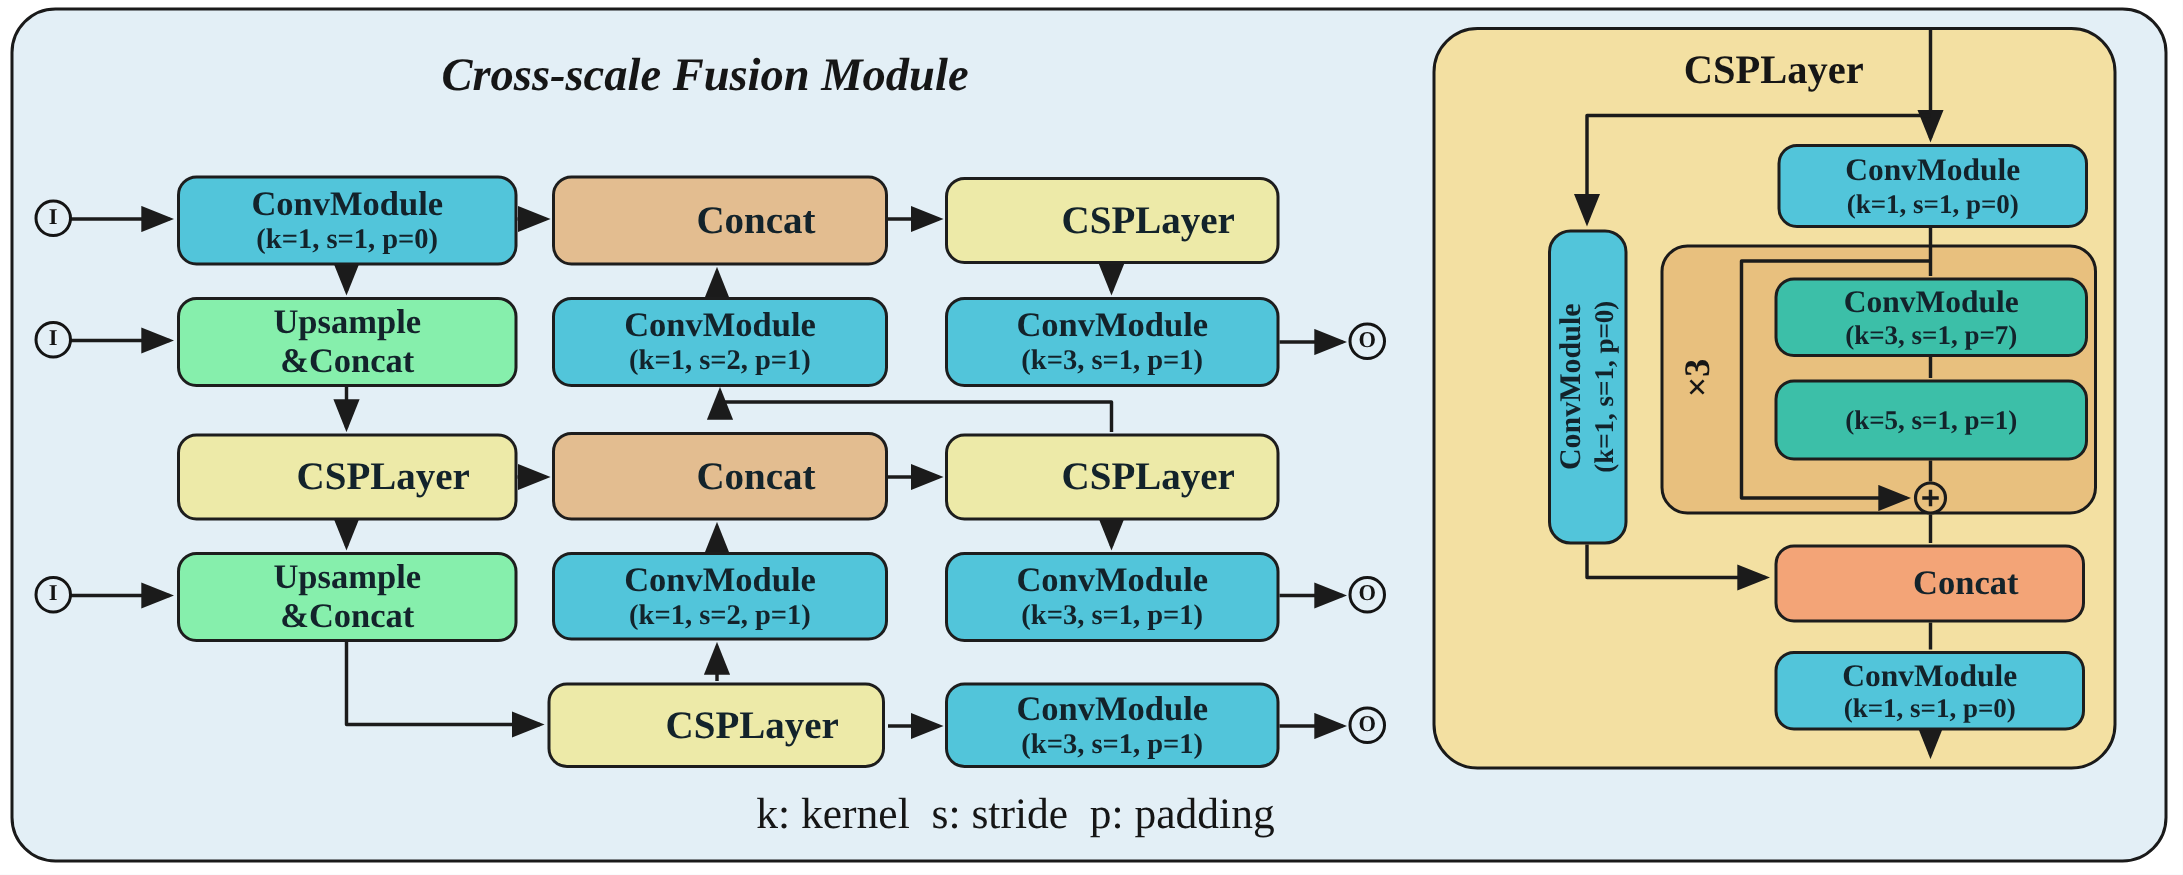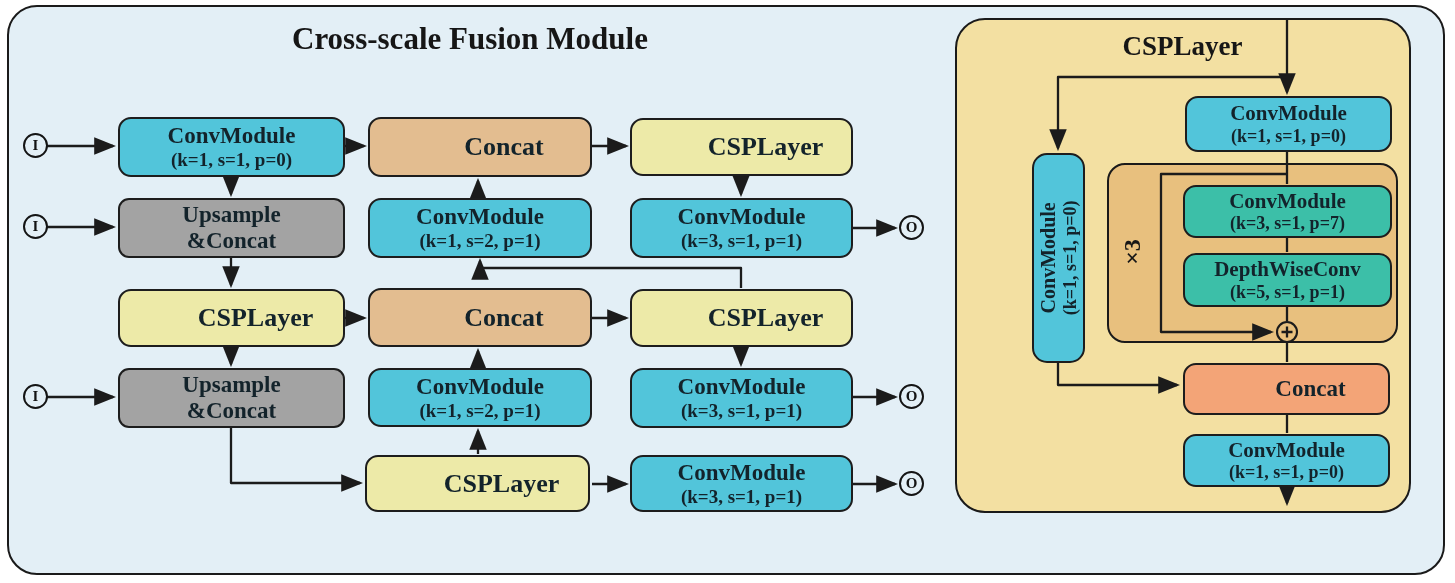--- a/index.html
+++ b/index.html
@@ -19,42 +19,42 @@
     box-sizing:border-box;
   }
   .repeat-box{
     position:absolute;left:1107px;top:163px;width:291px;height:180px;
     background:#e8c07e;border:2.2px solid #1a1a1a;border-radius:18px;
     box-sizing:border-box;
   }
   .title{
     position:absolute;text-align:center;font-weight:bold;white-space:pre;
   }
-  .fusion-title{left:165px;top:21px;width:610px;font-size:31px;}
+  .fusion-title{left:165px;top:32px;width:610px;font-size:31px;font-style:italic;}
   .csp-title{left:1060px;top:31px;width:245px;font-size:27px;}
   .legend{
     position:absolute;left:377px;top:527px;width:600px;text-align:center;
     font-size:29px;white-space:pre;
   }
   .node{
     position:absolute;box-sizing:border-box;
     border:2.2px solid #1d1d1d;border-radius:13px;
     display:flex;flex-direction:column;justify-content:center;align-items:center;
     font-weight:bold;text-align:center;line-height:1.12;color:#13232b;
   }
   .node .nm{font-size:23px;}
   .node .pm{font-size:19px;}
   .node.single{font-size:26px;padding-left:48px;}
   .node.sm .nm{font-size:21px;}
   .node.sm .pm{font-size:18px;}
   .node.sm.single{font-size:23px;}
   .cyan{background:#52c5da;}
   .tan{background:#e3bd90;}
   .yellow{background:#edeaa8;}
-  .green{background:#a3a3a3;border-radius:11px;}
+  .green{background:#86efac;}
   .teal{background:#3cbfa8;}
   .salmon{background:#f3a477;}
   .vnode{
     position:absolute;left:1032px;top:153px;width:53px;height:210px;
     background:#52c5da;border:2.2px solid #1d1d1d;border-radius:15px;
     box-sizing:border-box;display:flex;align-items:center;justify-content:center;
   }
   .vnode .rot{
     transform:rotate(-90deg);white-space:nowrap;text-align:center;
     font-weight:bold;line-height:1.15;color:#13232b;
@@ -126,20 +126,21 @@
       <path class="wire" marker-end="url(#ah)" d="M1287,487 V503"></path>
     </g>
     <g>
       <circle cx="1287" cy="332" r="10" fill="#e8c07e" stroke="#1b1b1b" stroke-width="2.1"></circle>
       <path class="wire" d="M1287,326.5 V337.5 M1281.5,332 H1292.5" stroke-width="1.9"></path>
     </g>
   </svg>
 
   <div class="title fusion-title">Cross-scale Fusion Module</div>
   <div class="title csp-title">CSPLayer</div>
+  <div class="legend">k: kernel  s: stride  p: padding</div>
 
   <div class="io" style="left:23px;top:133px;">
       <span>I</span>
     </div>
   <div class="io" style="left:23px;top:214px;">
       <span>I</span>
     </div>
   <div class="io" style="left:23px;top:384px;">
       <span>I</span>
     </div>
@@ -220,21 +221,20 @@
     </div>
   </div>
 
   <div class="repeat-label">×3</div>
 
   <div class="node teal sm" style="left:1183px;top:185px;width:209px;height:53px;">
     <span class="nm">ConvModule</span>
     <span class="pm">(k=3, s=1, p=7)</span>
   </div>
   <div class="node teal sm" style="left:1183px;top:253px;width:209px;height:54px;">
-    <span class="nm">DepthWiseConv</span>
     <span class="pm">(k=5, s=1, p=1)</span>
   </div>
   <div class="node salmon single sm" style="left:1183px;top:363px;width:207px;height:52px;">
     <span>Concat</span>
   </div>
   <div class="node cyan sm" style="left:1183px;top:434px;width:207px;height:53px;">
     <span class="nm">ConvModule</span>
     <span class="pm">(k=1, s=1, p=0)</span>
   </div>
 

